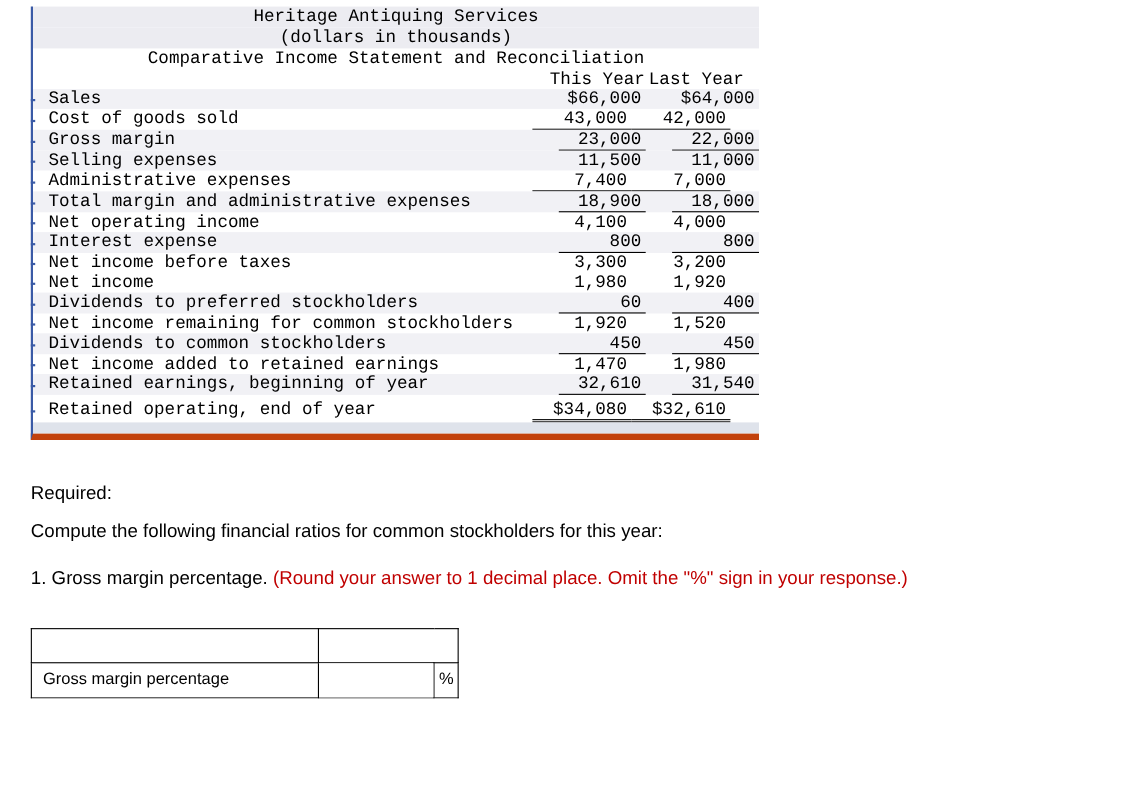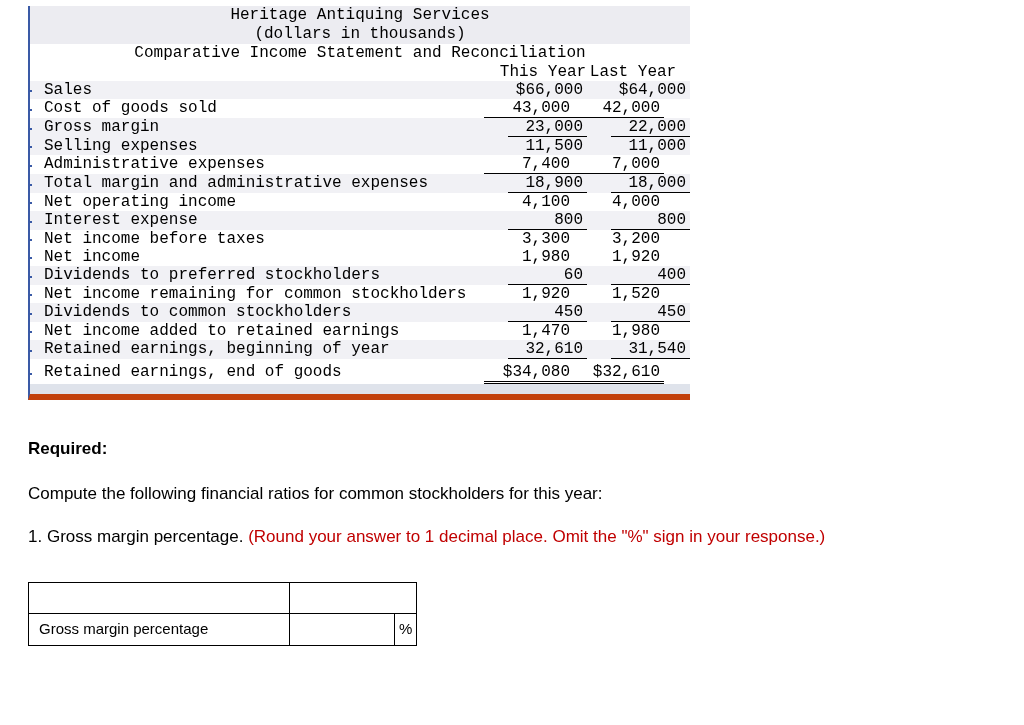--- a/index.html
+++ b/index.html
@@ -82,22 +82,22 @@
     font-size: 16px;
   }
 
   .question-area {
     margin-top: 36px;
     font-family: Arial, sans-serif;
     font-size: 17px;
     line-height: 1.5;
   }
   .required {
-    font-weight: bold;
-    margin-bottom: 19px;
+    font-weight: normal;
+    margin-bottom: 8px;
   }
   .qtext { margin-bottom: 18px; }
   .qitem { font-weight: normal; }
   .qitem .red { color: #c00000; }
 
   table.answer {
     border-collapse: collapse;
     margin-top: 32px;
   }
   table.answer td {
@@ -230,21 +230,21 @@
           <div class="val">1,980</div>
         </div>
         <div class="row alt1">
           <div class="tick"></div>
           <div class="label">Retained earnings, beginning of year</div>
           <div class="val under">32,610</div>
           <div class="val under">31,540</div>
         </div>
         <div class="row " style="margin-top: 4px;">
           <div class="tick"></div>
-          <div class="label">Retained earnings, end of goods</div>
+          <div class="label">Retained operating, end of year</div>
           <div class="val doubleunder">$34,080</div>
           <div class="val doubleunder">$32,610</div>
         </div>
       </div>
   </div>
 
   <div class="question-area">
     <div class="required">Required:</div>
     <div class="qtext">Compute the following financial ratios for common stockholders for this year:</div>
     <div class="qitem">

